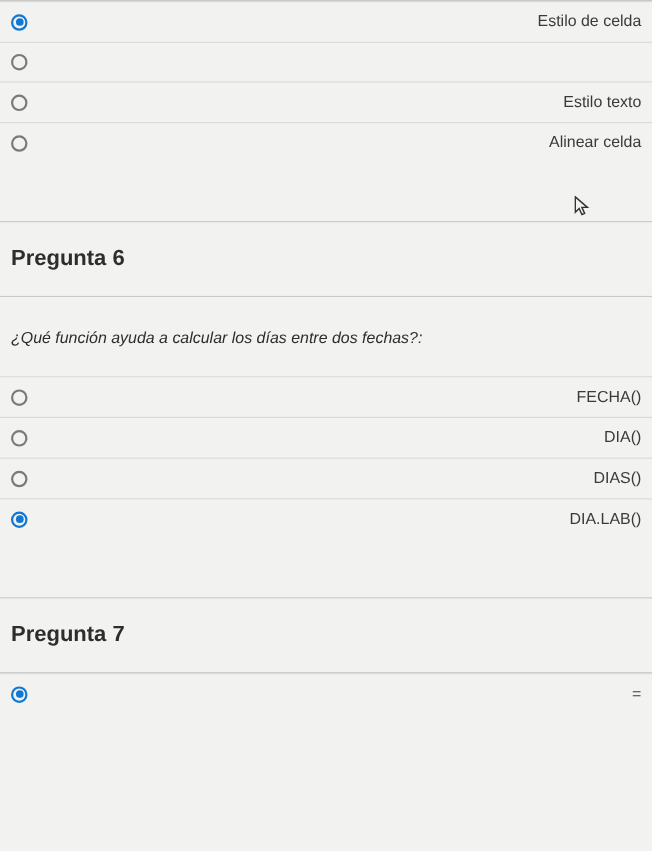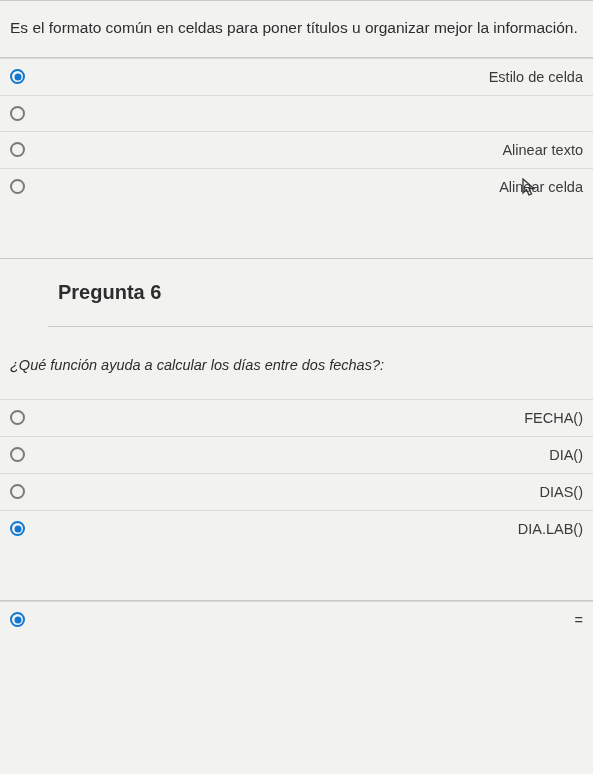--- a/index.html
+++ b/index.html
@@ -58,51 +58,49 @@
     height: 54px;
     border-bottom: 1px solid #c9c9c7;
   }
 
   .qheader {
     padding: 22px 10px 22px 10px;
     font-size: 20px;
     font-weight: 600;
     color: #2d2d2d;
     border-bottom: 1px solid #c9c9c7;
-    margin-left: 48px;
   }
 
   .cursor {
     position: absolute;
     left: 522px;
     top: 178px;
     width: 16px; height: 20px;
     pointer-events: none;
   }
 
   .rel { position: relative; }
 </style>
 </head>
 <body>
 
 <div class="page rel">
 
   <div class="hr-top"></div>
-  <div class="qtext hr-bot">Es el formato común en celdas para poner títulos u organizar mejor la información.</div>
 
   <div class="option-row">
     <span class="radio selected"></span>
     <span>Estilo de celda</span>
   </div>
   <div class="option-row">
     <span class="radio"></span>
   </div>
   <div class="option-row">
     <span class="radio"></span>
-    <span>Alinear texto</span>
+    <span>Estilo texto</span>
   </div>
   <div class="option-row">
     <span class="radio"></span>
     <span>Alinear celda</span>
   </div>
   <div class="spacer-after-options"></div>
 
   <div class="qheader">Pregunta 6</div>
   <div class="qtext" style="padding-top:28px;padding-bottom:24px;font-size:14.5px;font-style:italic;">¿Qué función ayuda a calcular los días entre dos fechas?:</div>
 
@@ -117,20 +115,21 @@
   <div class="option-row">
     <span class="radio"></span>
     <span>DIAS()</span>
   </div>
   <div class="option-row">
     <span class="radio selected"></span>
     <span>DIA.LAB()</span>
   </div>
   <div class="spacer-after-options"></div>
 
+  <div class="qheader">Pregunta 7</div>
 
   <div class="option-row" style="border-bottom:none;">
     <span class="radio selected"></span>
     <span>=</span>
   </div>
 
   <svg class="cursor" viewBox="0 0 16 20">
     <path d="M1 1 L1 15 L4.5 11.5 L7 17 L9.5 16 L7 10.5 L12 10.5 Z" fill="none" stroke="#333" stroke-width="1.3"></path>
   </svg>
 

